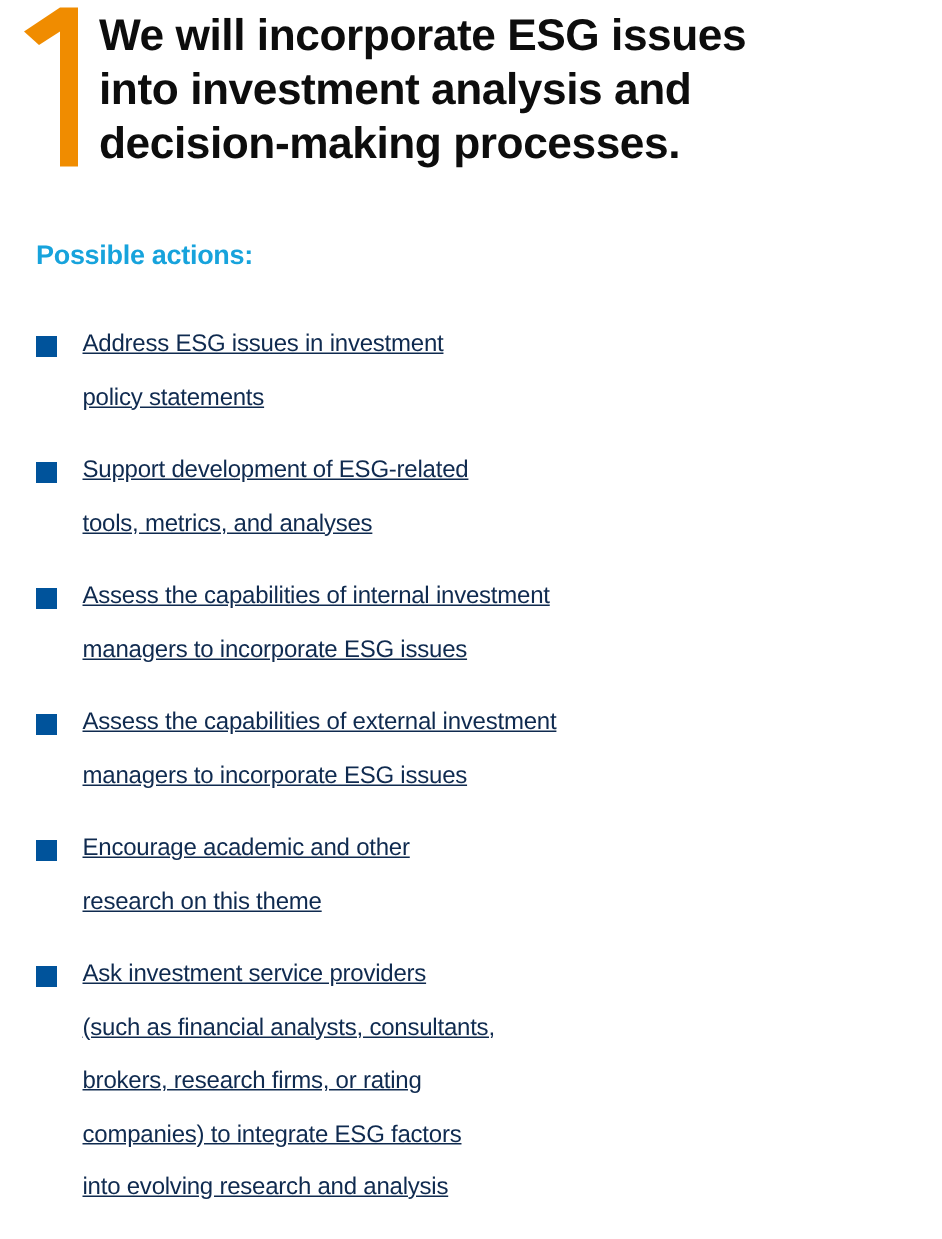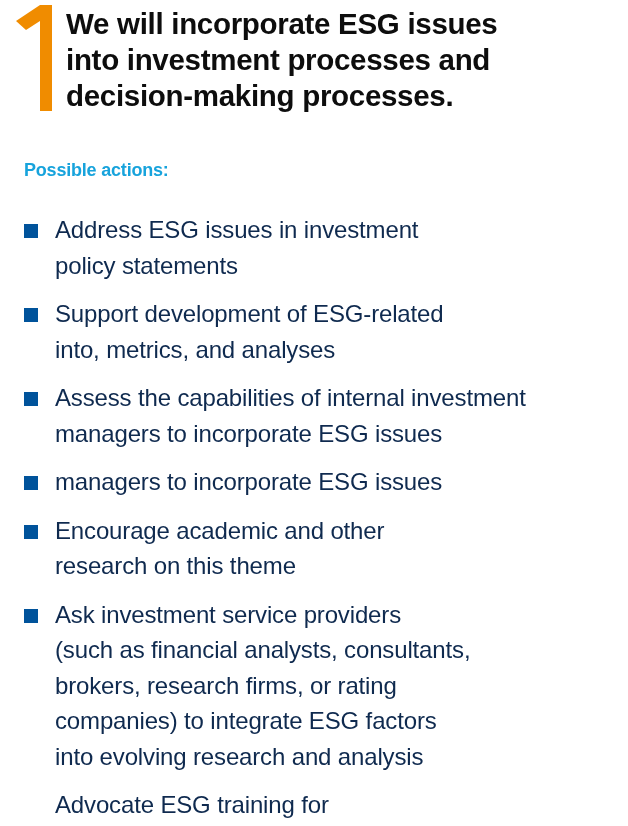--- a/index.html
+++ b/index.html
@@ -70,24 +70,25 @@
   .actions-list {
     list-style: none;
     margin: 26px 0 0 0;
     padding: 0 0 0 24px;
   }
 
   .action-item {
     position: relative;
     padding-left: 31px;
     margin-bottom: 13px;
-    font-size: 24px;
+    font-size: 16px;
     line-height: 35.5px;
     color: #0f2a4f;
     letter-spacing: -0.15px;
+    text-decoration: underline;
   }
   .action-item:last-child {
     margin-bottom: 0;
   }
 
   .bullet-square {
     position: absolute;
     left: 0;
     top: 12px;
     width: 14px;
@@ -111,50 +112,51 @@
       <svg width="46" height="112" viewBox="0 0 46 112" aria-hidden="true">
 
         <polygon points="2,17 26,1 26,17 12,26" fill="#f08c00"></polygon>
 
         <rect x="26" y="1" width="12" height="106" fill="#f08c00"></rect>
       </svg>
     </div>
 
     <div class="title-text">
       <span class="title-line">We will incorporate ESG issues</span>
-      <span class="title-line">into investment processes and</span>
+      <span class="title-line">into investment analysis and</span>
       <span class="title-line">decision-making processes.</span>
     </div>
 
   </div>
 
   <div class="actions-heading">Possible actions:</div>
 
   <ul class="actions-list">
 
     <li class="action-item">
       <span class="bullet-square"></span>
       <span class="action-line">Address ESG issues in investment</span>
       <span class="action-line">policy statements</span>
     </li>
 
     <li class="action-item">
       <span class="bullet-square"></span>
       <span class="action-line">Support development of ESG-related</span>
-      <span class="action-line">into, metrics, and analyses</span>
+      <span class="action-line">tools, metrics, and analyses</span>
     </li>
 
     <li class="action-item">
       <span class="bullet-square"></span>
       <span class="action-line">Assess the capabilities of internal investment</span>
       <span class="action-line">managers to incorporate ESG issues</span>
     </li>
 
     <li class="action-item">
       <span class="bullet-square"></span>
+      <span class="action-line">Assess the capabilities of external investment</span>
       <span class="action-line">managers to incorporate ESG issues</span>
     </li>
 
     <li class="action-item">
       <span class="bullet-square"></span>
       <span class="action-line">Encourage academic and other</span>
       <span class="action-line">research on this theme</span>
     </li>
 
     <li class="action-item">

